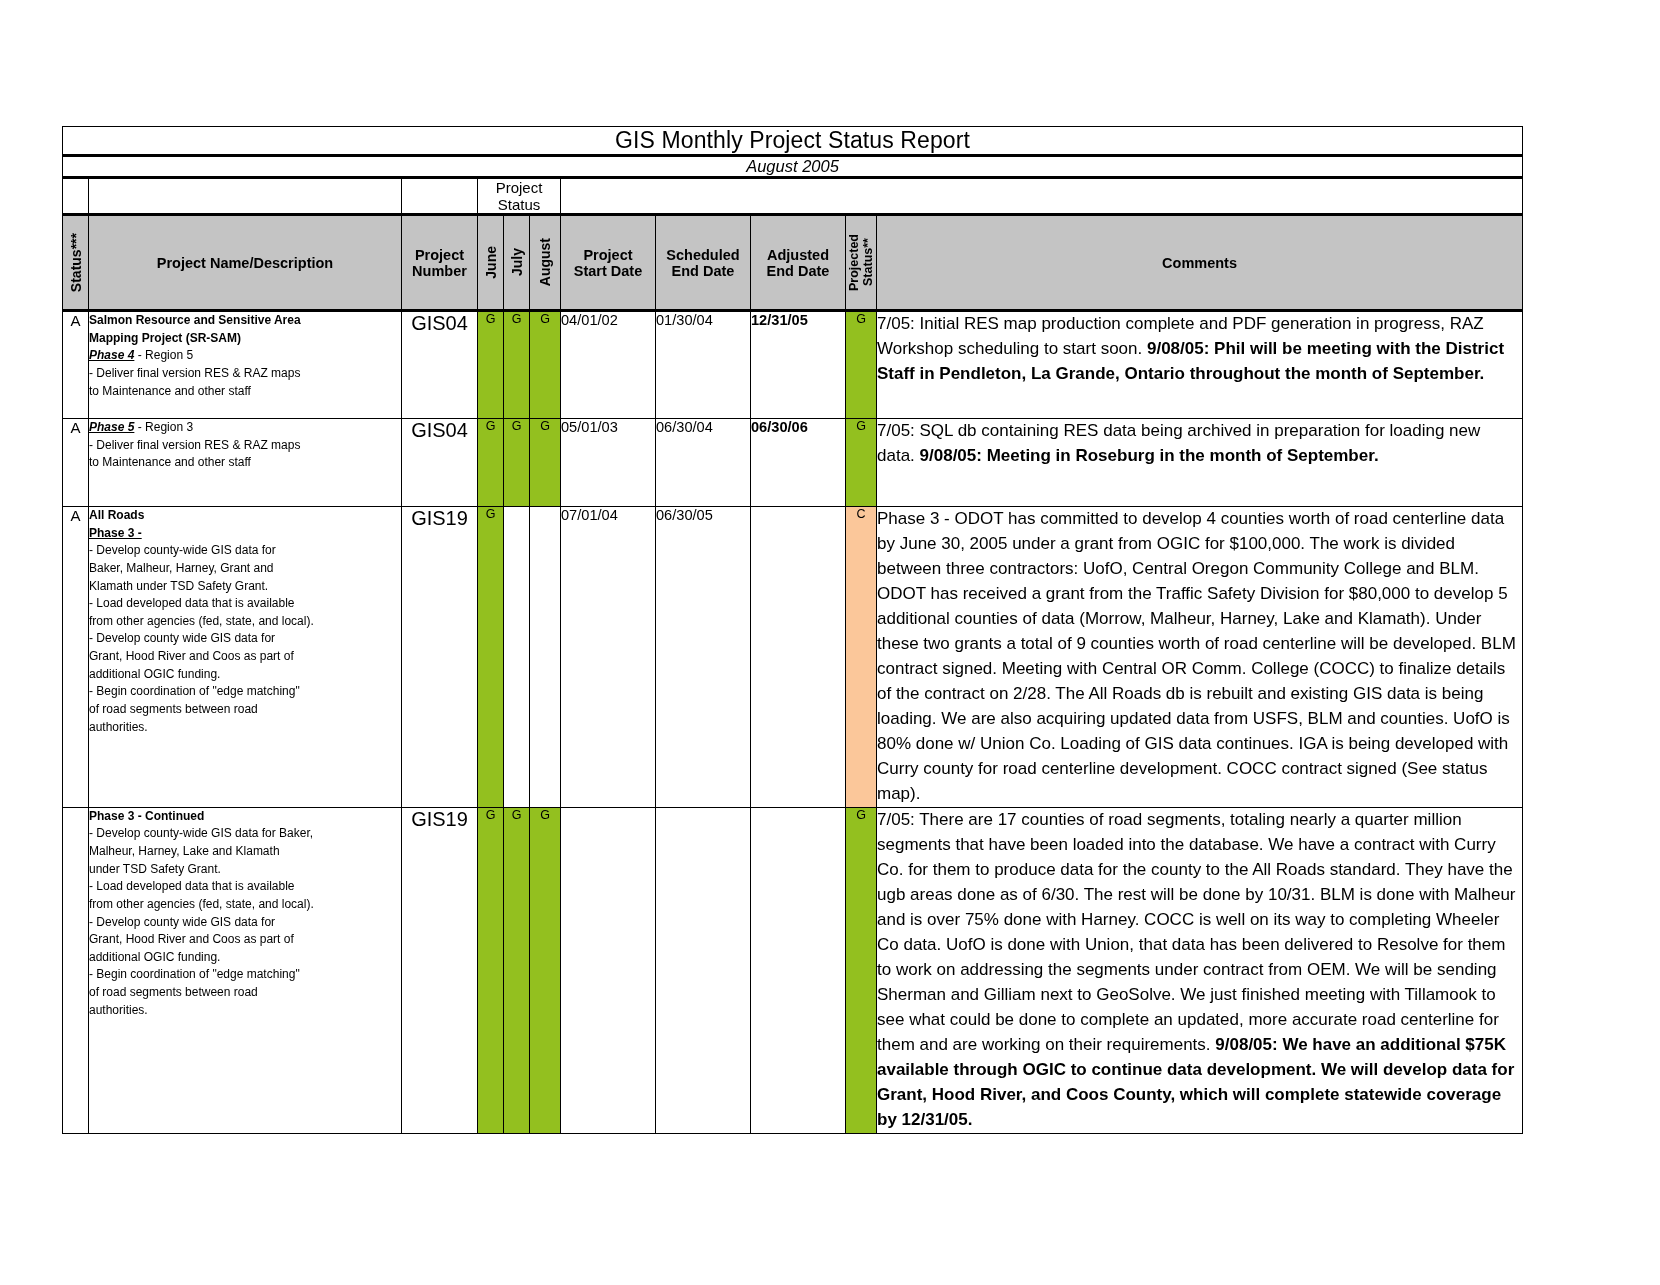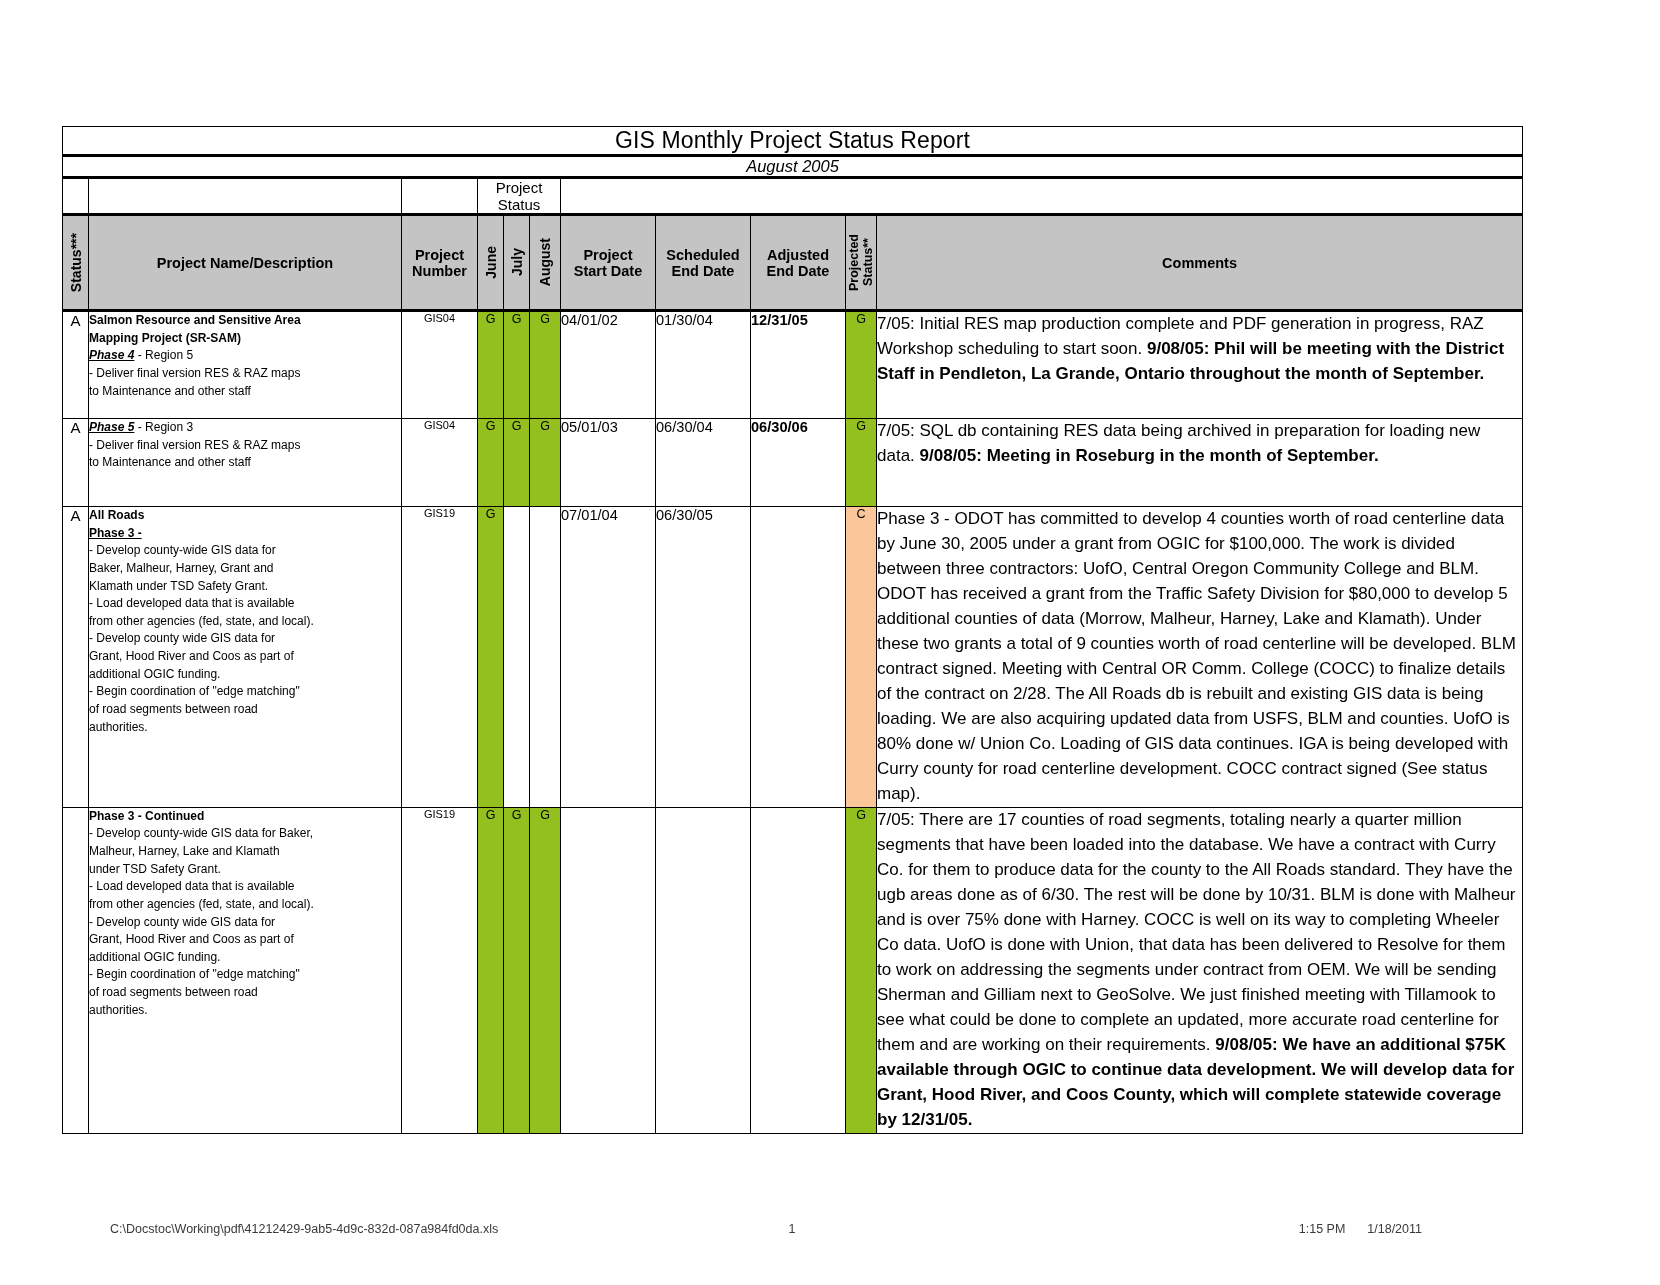--- a/index.html
+++ b/index.html
@@ -123,21 +123,21 @@
     padding: 7px 0 0 0;
   }
   td.c-desc {
     font-size: 12px;
     line-height: 1.47;
     padding: 6px 6px 6px 7px;
     text-align: left;
   }
   td.c-num {
     text-align: center;
-    font-size: 11px;
+    font-size: 20px;
     font-weight: bold;
     padding: 7px 0 0 0;
   }
   td.c-month {
     text-align: center;
     font-size: 12.5px;
     font-weight: bold;
     padding: 6px 0 0 0;
   }
   td.c-date {
@@ -366,19 +366,14 @@
             <td class="c-date"></td>
             <td class="c-date"></td>
             <td class="c-date"></td>
             <td class="c-proj g-green">G</td>
             <td class="c-comments"><span>7/05: There are 17 counties of road segments, totaling nearly a quarter million segments that have been loaded into the database.  We have a contract with Curry Co. for them to produce data for the county to the All Roads standard.  They have the ugb areas done as of 6/30.  The rest will be done by 10/31.  BLM is done with Malheur and is over 75% done with Harney.  COCC is well on its way to completing Wheeler Co data.  UofO is done with Union, that data has been delivered to Resolve for them to work on addressing the segments under contract from OEM.  We will be sending Sherman and Gilliam next to GeoSolve.  We just finished meeting with Tillamook to see what could be done to complete an updated, more accurate road centerline for them and are working on their requirements.  </span><span style="font-weight: bold;">9/08/05: We have an additional $75K available through OGIC to continue data development.  We will develop data for Grant, Hood River, and Coos County, which will complete statewide coverage by 12/31/05.</span></td>
           </tr>
         </tbody>
     </table>
   </div>
 
-  <div class="footer">
-    <span class="f-left">C:\Docstoc\Working\pdf\41212429-9ab5-4d9c-832d-087a984fd0da.xls</span>
-    <span class="f-center">1</span>
-    <span class="f-right"><span class="f-time">1:15 PM</span><span>1/18/2011</span></span>
-  </div>
 
 </div>
 
 </body></html>

